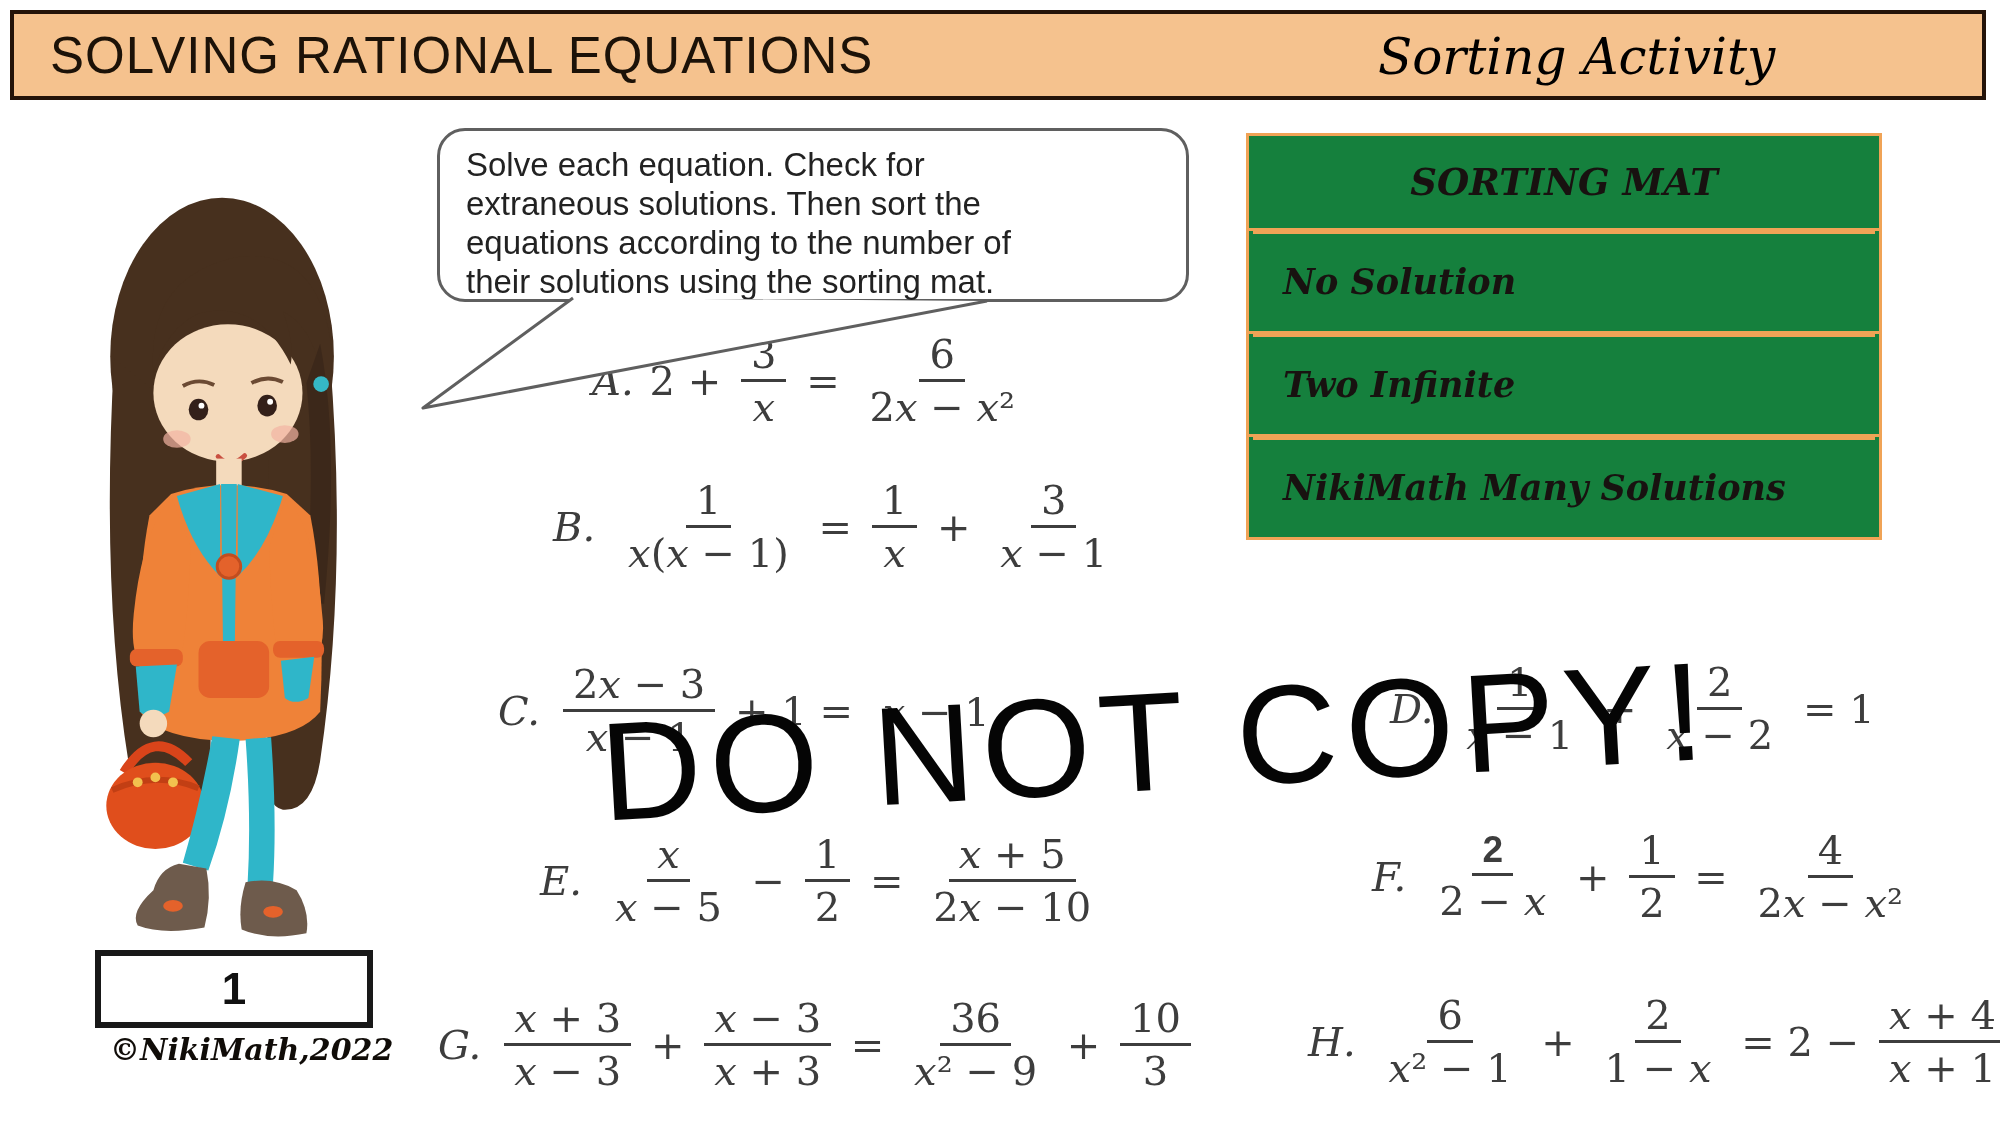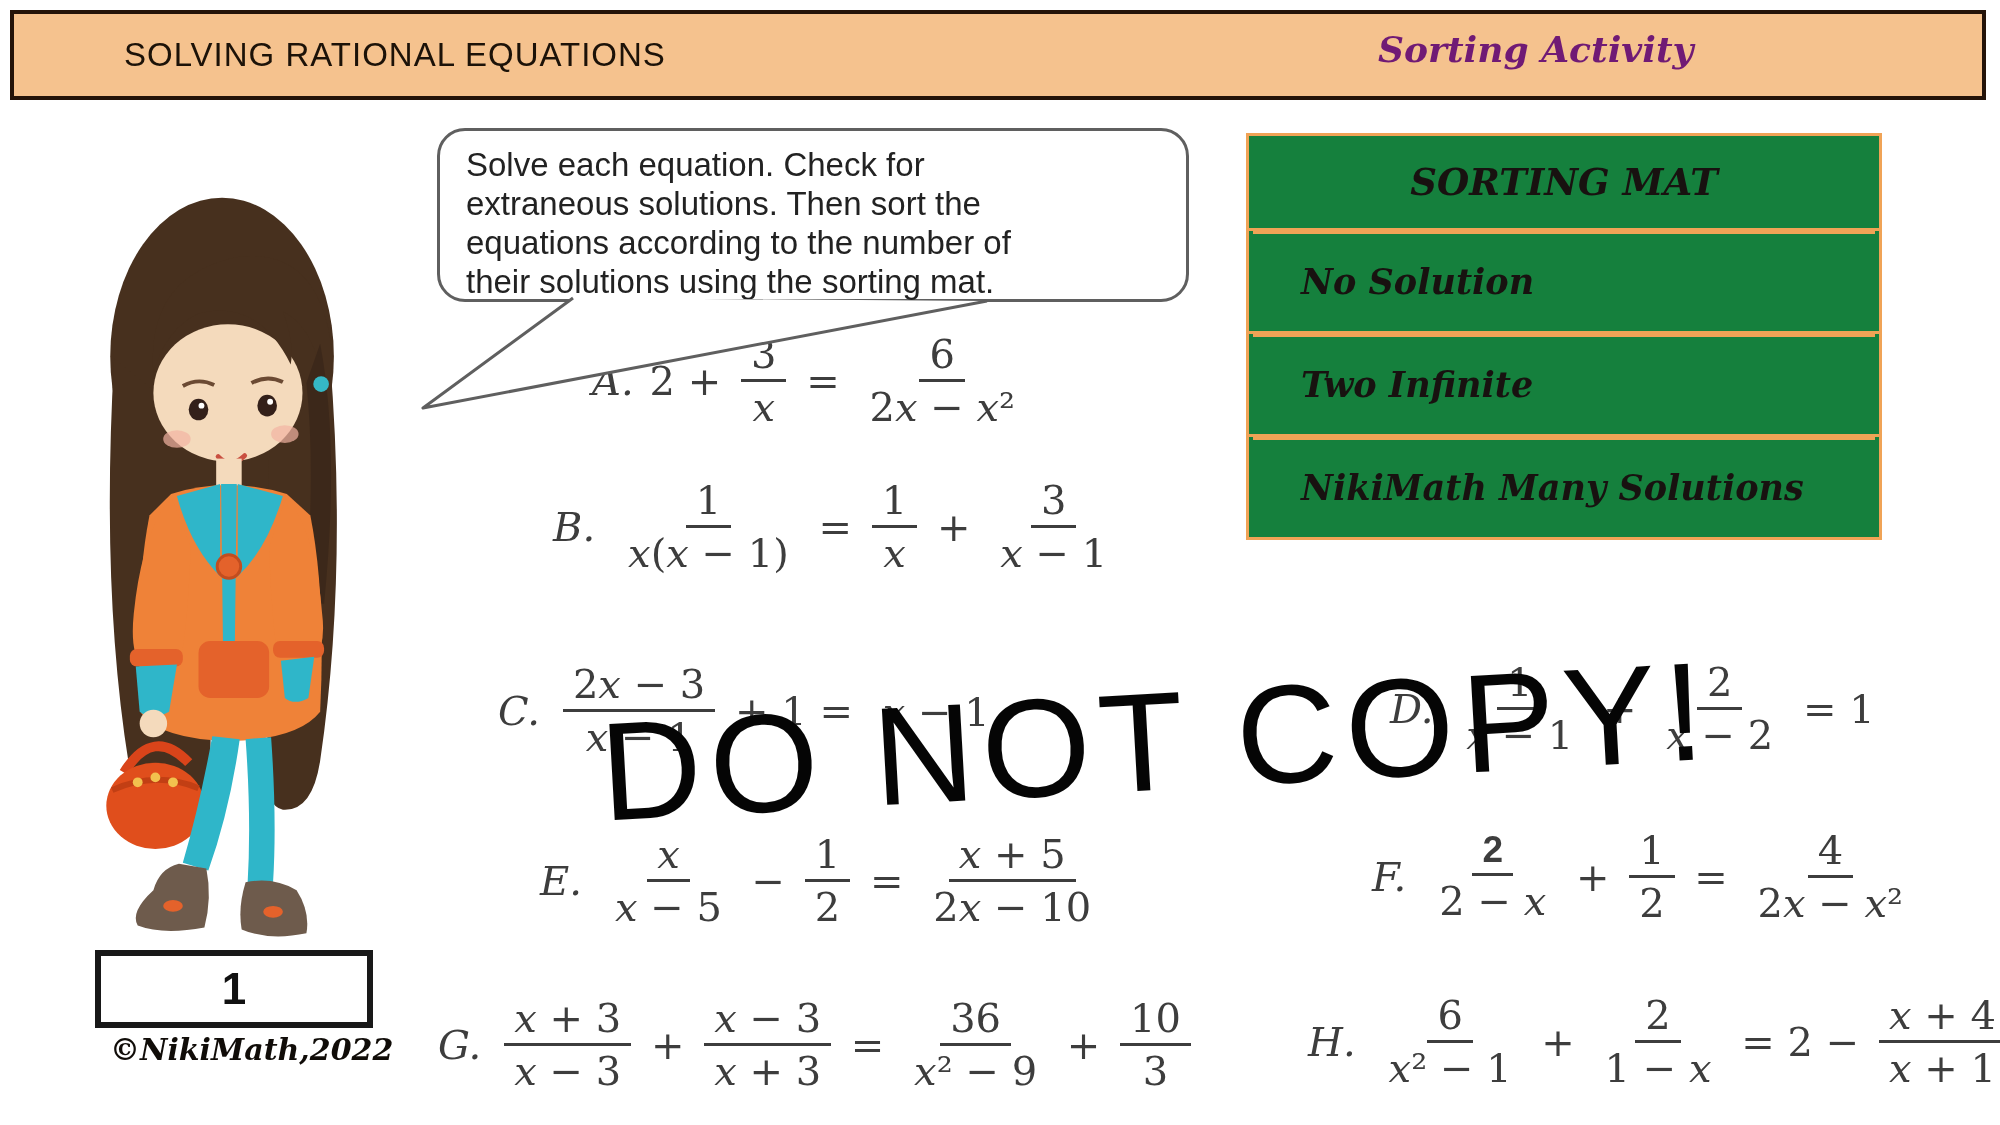--- a/index.html
+++ b/index.html
@@ -8,26 +8,26 @@
     font-family:"Liberation Sans",sans-serif;overflow:hidden;
     --header_bg:#f5c28e;--header_border:#241309;--mat_border:#f0a356;
     --ink:#3d3d3d;--bubble_border:#5f5f5f;--text_black:#1c1208;
   }
   .header{
     position:absolute;left:10px;top:10px;width:1968px;height:82px;
     background:var(--header_bg);border:4px solid var(--header_border);
     display:flex;align-items:center;
   }
   .header-title{
-    margin-left:110px;font-size:33px;letter-spacing:1px;color:var(--text_black);
+    margin-left:36px;font-size:51px;letter-spacing:1px;color:var(--text_black);
     font-family:"Liberation Sans",sans-serif;
   }
   .header-sub{
-    position:absolute;left:1364px;top:14px;font-size:36px;
-    font-family:"DejaVu Serif",serif;font-style:italic;font-weight:bold;color:#701a75;
+    position:absolute;left:1364px;top:14px;font-size:50px;
+    font-family:"DejaVu Serif",serif;font-style:italic;font-weight:normal;color:#000000;
   }
   .bubble{
     position:absolute;left:437px;top:128px;width:752px;height:174px;
     border:3px solid var(--bubble_border);border-radius:28px;background:#fff;
     box-sizing:border-box;padding:14px 24px 0 26px;
     font-size:33px;line-height:39px;color:#222;white-space:pre-line;z-index:2;
   }
   .bubble-tail{position:absolute;left:395px;top:288px;z-index:3;}
   .girl{position:absolute;left:70px;top:182px;z-index:1;}
   .mat{
@@ -35,21 +35,21 @@
     border:3px solid var(--mat_border);background:#15803d;
   }
   .mat-header{
     height:92px;border-bottom:3px solid var(--mat_border);
     display:flex;align-items:center;justify-content:center;
     font-family:"DejaVu Serif",serif;font-weight:bold;font-style:italic;font-size:37px;color:#181210;
     box-shadow:0 7px 0 -4px var(--mat_border);
   }
   .mat-row{
     height:100px;border-bottom:3px solid var(--mat_border);
-    display:flex;align-items:center;padding-left:52px;
+    display:flex;align-items:center;padding-left:34px;
     font-family:"DejaVu Serif",serif;font-weight:bold;font-style:italic;font-size:35px;color:#181210;
     box-shadow:0 7px 0 -4px var(--mat_border);
   }
   .mat-row:last-child{border-bottom:none;box-shadow:none;}
   .eq{
     position:absolute;display:inline-flex;align-items:center;
     font-family:"DejaVu Serif",serif;font-size:40px;color:var(--ink);white-space:nowrap;
   }
   .eq-label{font-style:italic;margin-right:16px;}
   .eq .t{white-space:pre;}

